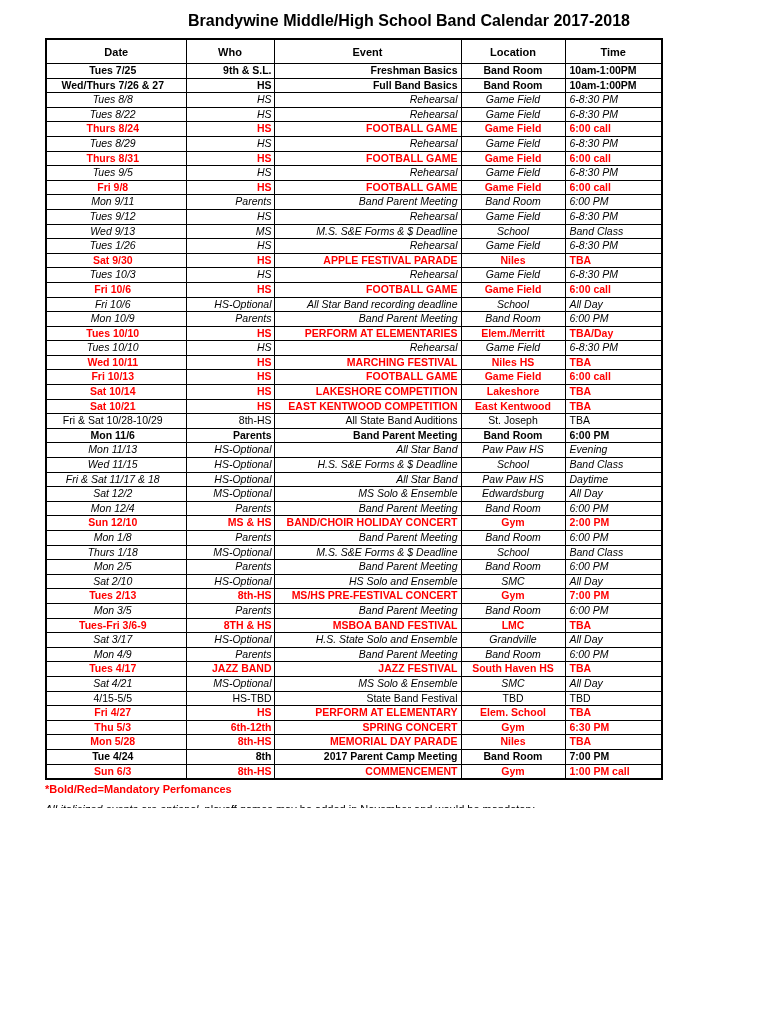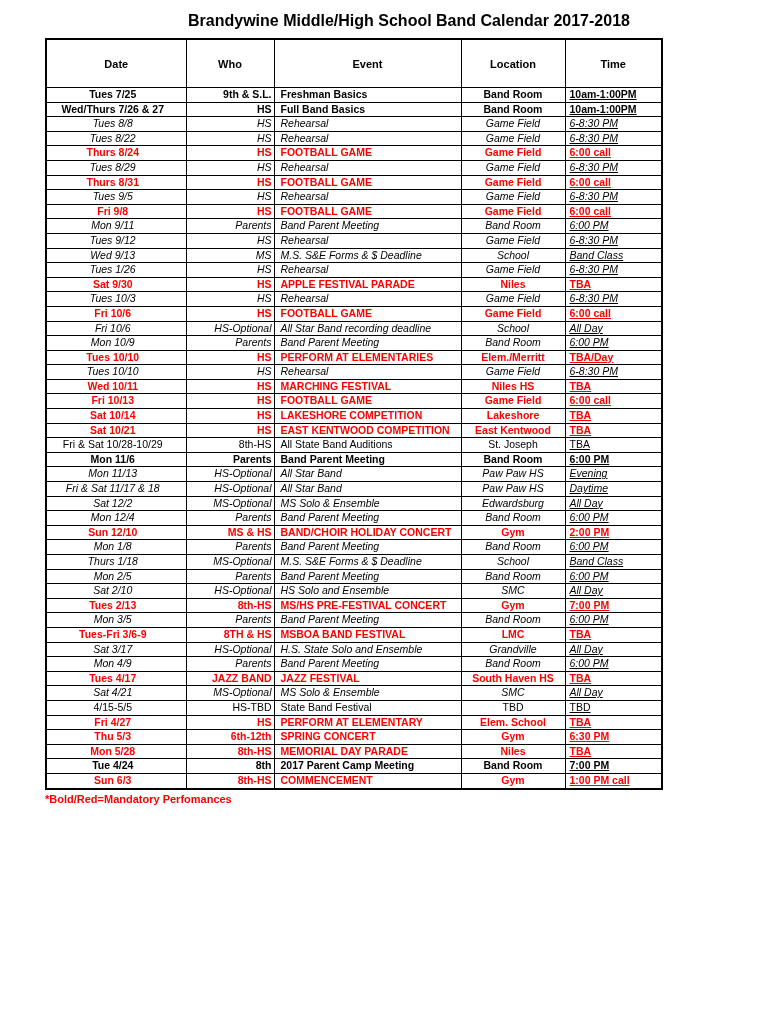--- a/index.html
+++ b/index.html
@@ -35,40 +35,40 @@
   }
   table.calendar, table.calendar th, table.calendar td{
     border:1px solid #000;
   }
   table.calendar{ border:2px solid #000; }
   th{
     font-size:11px;
     font-weight:bold;
     text-align:center;
     height:15px;
-    padding:16px 2px;
+    padding:4px 2px;
   }
   td{
     font-size:10.5px;
     height:13.6px;
     padding:0 3px;
     overflow:hidden;
     white-space:nowrap;
     line-height:1.1;
   }
   col.c1{width:140px;}
   col.c2{width:88px;}
   col.c3{width:187px;}
   col.c4{width:104px;}
   col.c5{width:97px;}
   td.c-date{ text-align:center; padding-right:10px; }
   td.c-who{ text-align:right; padding-right:2px; }
-  td.c-event{ text-align:left; padding-left:6px; }
+  td.c-event{ text-align:right; padding-left:6px; }
   td.c-location{ text-align:center; }
-  td.c-time{ text-align:left; padding-left:4px;text-decoration:underline; }
+  td.c-time{ text-align:left; padding-left:4px; }
   tr.style-bold td{ font-weight:bold; }
   tr.style-italic td{ font-style:italic; }
   tr.style-red td{ color:var(--mandatory-red,#ff0000); font-weight:bold; }
   tr.style-normal td{ font-weight:normal; }
   .footnotes{ margin-left:20px; margin-top:3px; }
   .legend{
     color:var(--mandatory-red,#ff0000);
     font-weight:bold;
     font-size:11px;
     margin:2px 0 0 0;
@@ -288,20 +288,27 @@
       <td class="c-time">6:00 PM</td>
     </tr>
         <tr class="style-italic">
       <td class="c-date">Mon 11/13</td>
       <td class="c-who">HS-Optional</td>
       <td class="c-event">All Star Band</td>
       <td class="c-location">Paw Paw HS</td>
       <td class="c-time">Evening</td>
     </tr>
         <tr class="style-italic">
+      <td class="c-date">Wed 11/15</td>
+      <td class="c-who">HS-Optional</td>
+      <td class="c-event">H.S. S&amp;E Forms &amp; $ Deadline</td>
+      <td class="c-location">School</td>
+      <td class="c-time">Band Class</td>
+    </tr>
+        <tr class="style-italic">
       <td class="c-date">Fri &amp; Sat 11/17 &amp; 18</td>
       <td class="c-who">HS-Optional</td>
       <td class="c-event">All Star Band</td>
       <td class="c-location">Paw Paw HS</td>
       <td class="c-time">Daytime</td>
     </tr>
         <tr class="style-italic">
       <td class="c-date">Sat 12/2</td>
       <td class="c-who">MS-Optional</td>
       <td class="c-event">MS Solo &amp; Ensemble</td>

